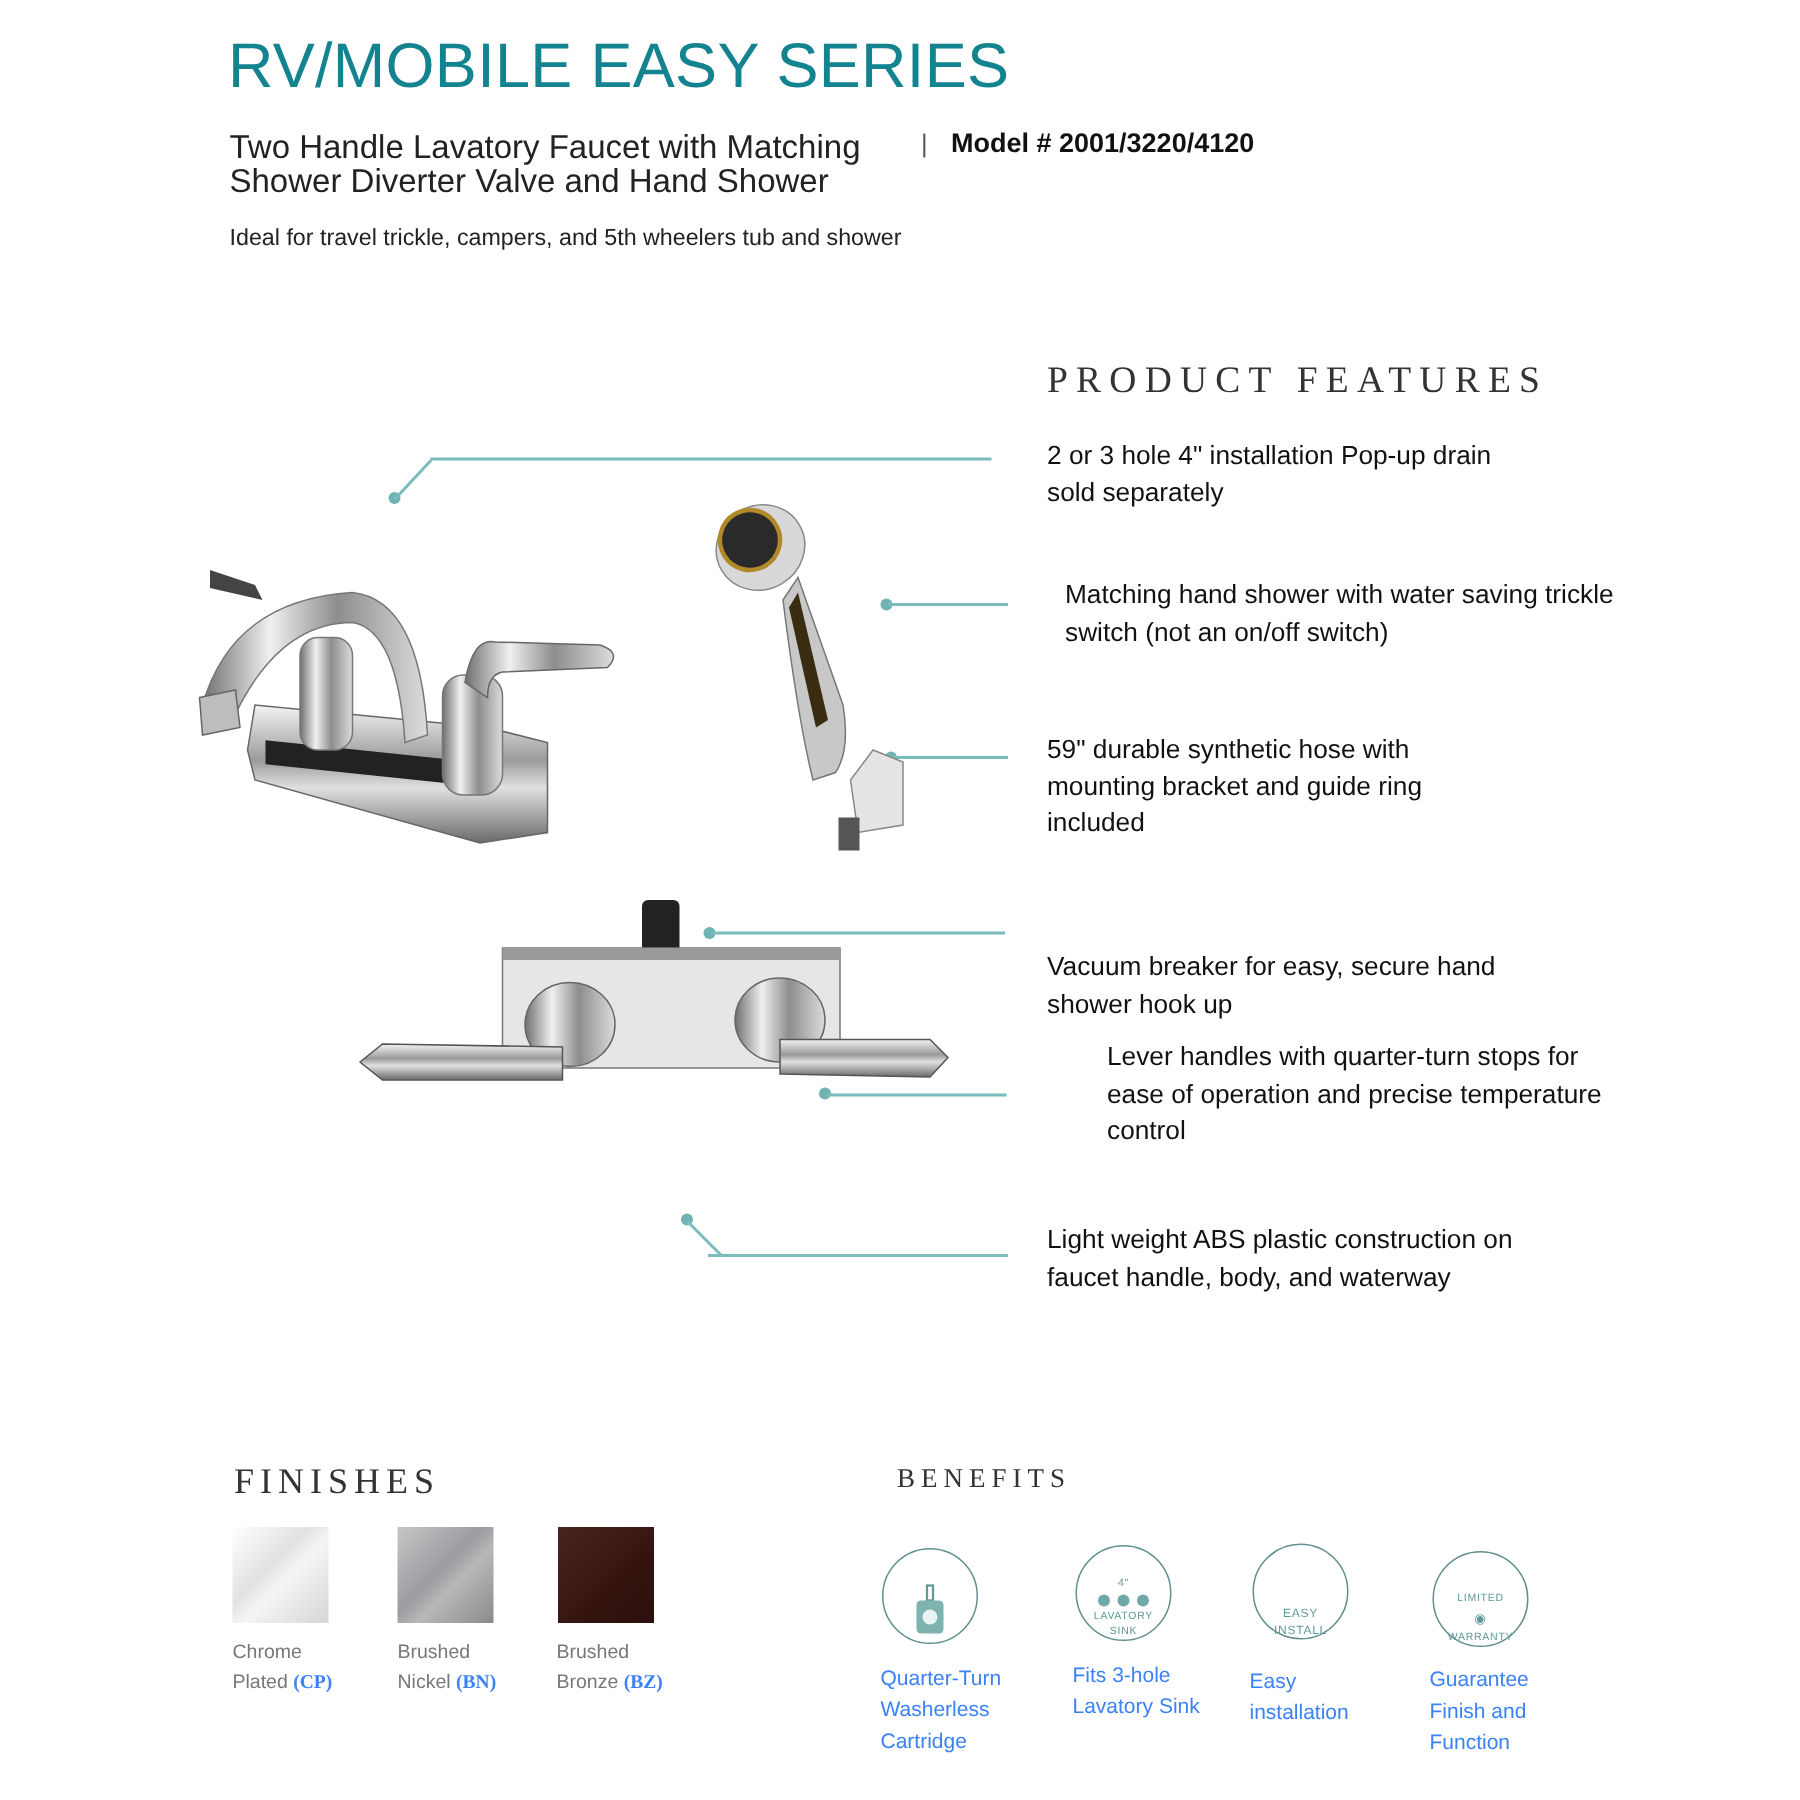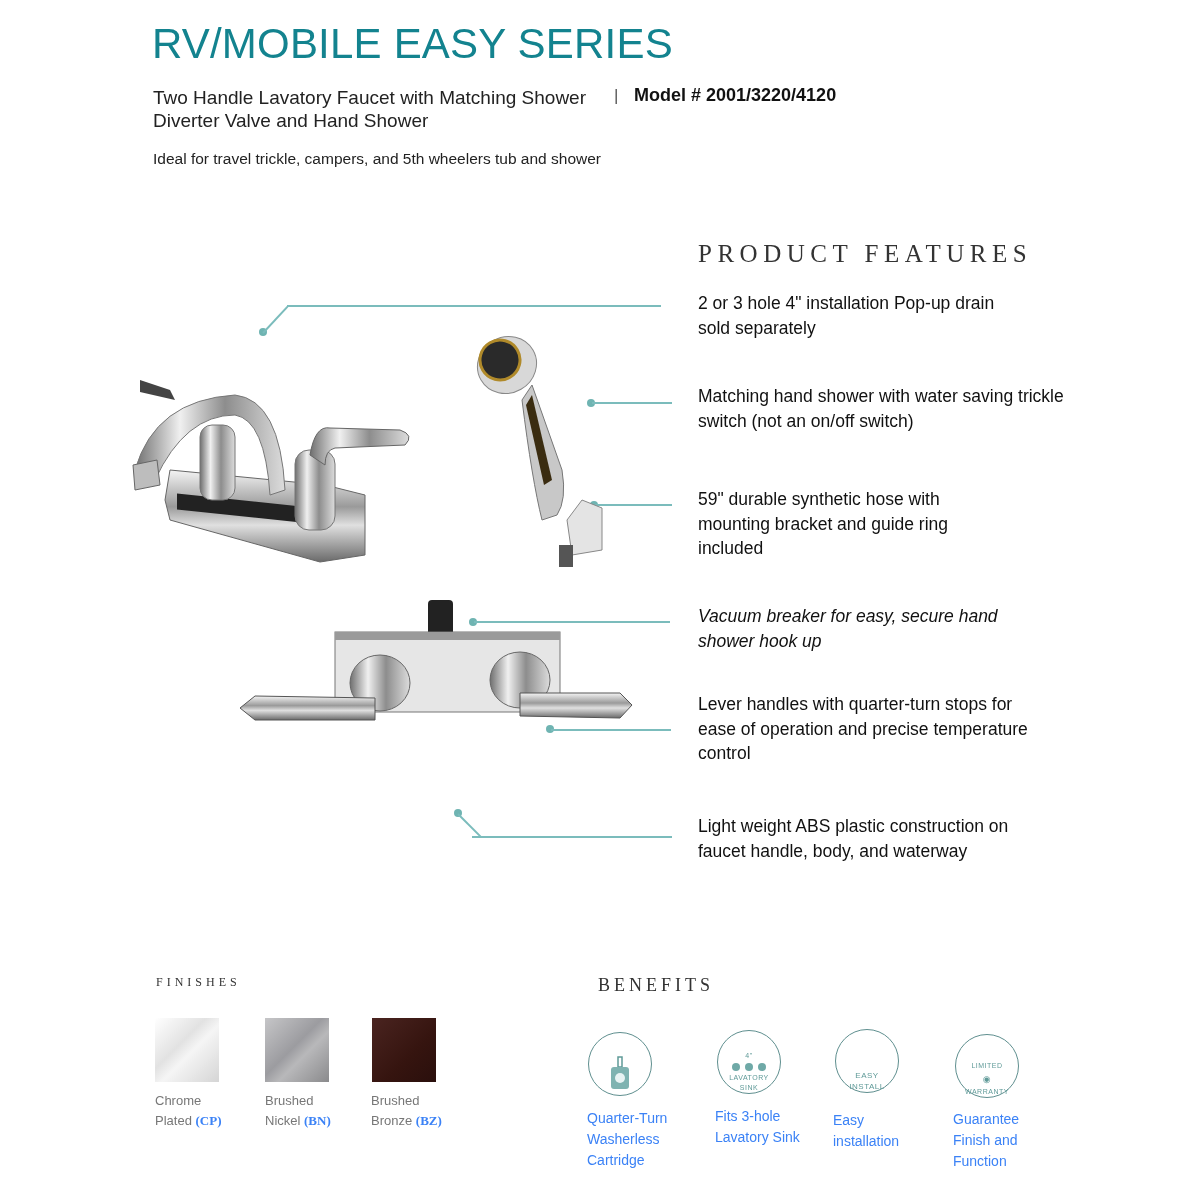--- a/index.html
+++ b/index.html
@@ -1,53 +1,53 @@
 <!DOCTYPE html>
 <html><head>
 <meta charset="utf-8">
 <style>
   html, body { margin:0; padding:0; background:#ffffff; }
   body { width:1200px; height:1200px; position:relative; overflow:hidden; font-family:"Liberation Sans", sans-serif; color:#1a1a1a; }
   .abs { position:absolute; }
   .title { left:152px; top:20px; font-size:42px; color:#13838f; letter-spacing:0.2px; white-space:nowrap; }
-  .subtitle { left:153px; top:86px; font-size:19px; line-height:23px; color:#222; width:460px; }
+  .subtitle { left:153px; top:86px; font-size:22px; line-height:23px; color:#222; width:460px; }
   .sep { left:614px; top:86px; font-size:17px; color:#555; }
   .model { left:634px; top:85px; font-size:18px; font-weight:bold; color:#111; white-space:nowrap; }
   .ideal { left:153px; top:150px; font-size:15.5px; color:#222; white-space:nowrap; }
   .section-head { font-family:"Liberation Serif", serif; color:#333; white-space:nowrap; }
   .pf-head { left:698px; top:240px; font-size:25px; letter-spacing:5.5px; }
   .feature { left:698px; font-size:17.5px; line-height:24.5px; color:#111; width:400px; }
   .callout { position:absolute; background:#7bbcbc; height:2px; }
   .dot { position:absolute; width:8px; height:8px; border-radius:50%; background:#6fb4b2; }
   .diag { position:absolute; height:2px; background:#7bbcbc; transform-origin:0 50%; }
-  .fin-head { left:156px; top:975px; font-size:12px; letter-spacing:4px; }
+  .fin-head { left:156px; top:975px; font-size:24px; letter-spacing:4px; }
   .swatch { position:absolute; width:64px; height:64px; }
   .sw-label { position:absolute; font-size:13px; line-height:20px; color:#777; white-space:nowrap; }
   .sw-label b { font-family:"Liberation Serif", serif; color:#3b82f6; }
   .ben-head { left:598px; top:975px; font-size:18px; letter-spacing:4px; }
   .ben-icon { position:absolute; width:64px; height:64px; border:1.5px solid #5f8f8f; border-radius:50%; box-sizing:border-box; display:flex; align-items:flex-end; justify-content:center; }
   .ben-label { position:absolute; font-size:14px; line-height:21px; color:#3b82f6; width:110px; }
   .tiny { font-size:7px; color:#5f9a98; letter-spacing:0.5px; text-align:center; line-height:10px; }
 </style>
 </head>
 <body>
 
 <div class="abs title">RV/MOBILE EASY SERIES</div>
 <div class="abs subtitle">Two Handle Lavatory Faucet with Matching Shower Diverter Valve and Hand Shower</div>
 <div class="abs sep">|</div>
 <div class="abs model">Model # 2001/3220/4120</div>
 <div class="abs ideal">Ideal for travel trickle, campers, and 5th wheelers tub and shower</div>
 
 <div class="abs section-head pf-head">PRODUCT FEATURES</div>
 
 <div class="abs feature" style="top:291px;width:300px;">2 or 3 hole 4" installation Pop-up drain sold separately</div>
-<div class="abs feature" style="top:384px;width:380px;">Matching hand shower with water saving trickle switch (not an on/off switch)</div>
+<div class="abs feature" style="top:384px;width:380px;margin-left:12px;">Matching hand shower with water saving trickle switch (not an on/off switch)</div>
 <div class="abs feature" style="top:487px;width:310px;">59" durable synthetic hose with mounting bracket and guide ring included</div>
-<div class="abs feature" style="top:604px;width:320px;font-style:italic;">Vacuum breaker for easy, secure hand shower hook up</div>
-<div class="abs feature" style="top:692px;width:350px;">Lever handles with quarter-turn stops for ease of operation and precise temperature control</div>
+<div class="abs feature" style="top:632px;width:320px;">Vacuum breaker for easy, secure hand shower hook up</div>
+<div class="abs feature" style="top:692px;width:350px;margin-left:40px;">Lever handles with quarter-turn stops for ease of operation and precise temperature control</div>
 <div class="abs feature" style="top:814px;width:360px;">Light weight ABS plastic construction on faucet handle, body, and waterway</div>
 
 <div>
   <div class="dot" style="left:259px;top:328px;"></div>
   <div class="diag" style="left:263px;top:332px;width:36px;transform:rotate(-47deg);"></div>
   <div class="callout" style="left:287px;top:305px;width:374px;"></div>
 </div>
 <div>
   <div class="dot" style="left:587px;top:399px;"></div>
   <div class="callout" style="left:592px;top:402px;width:80px;"></div>

